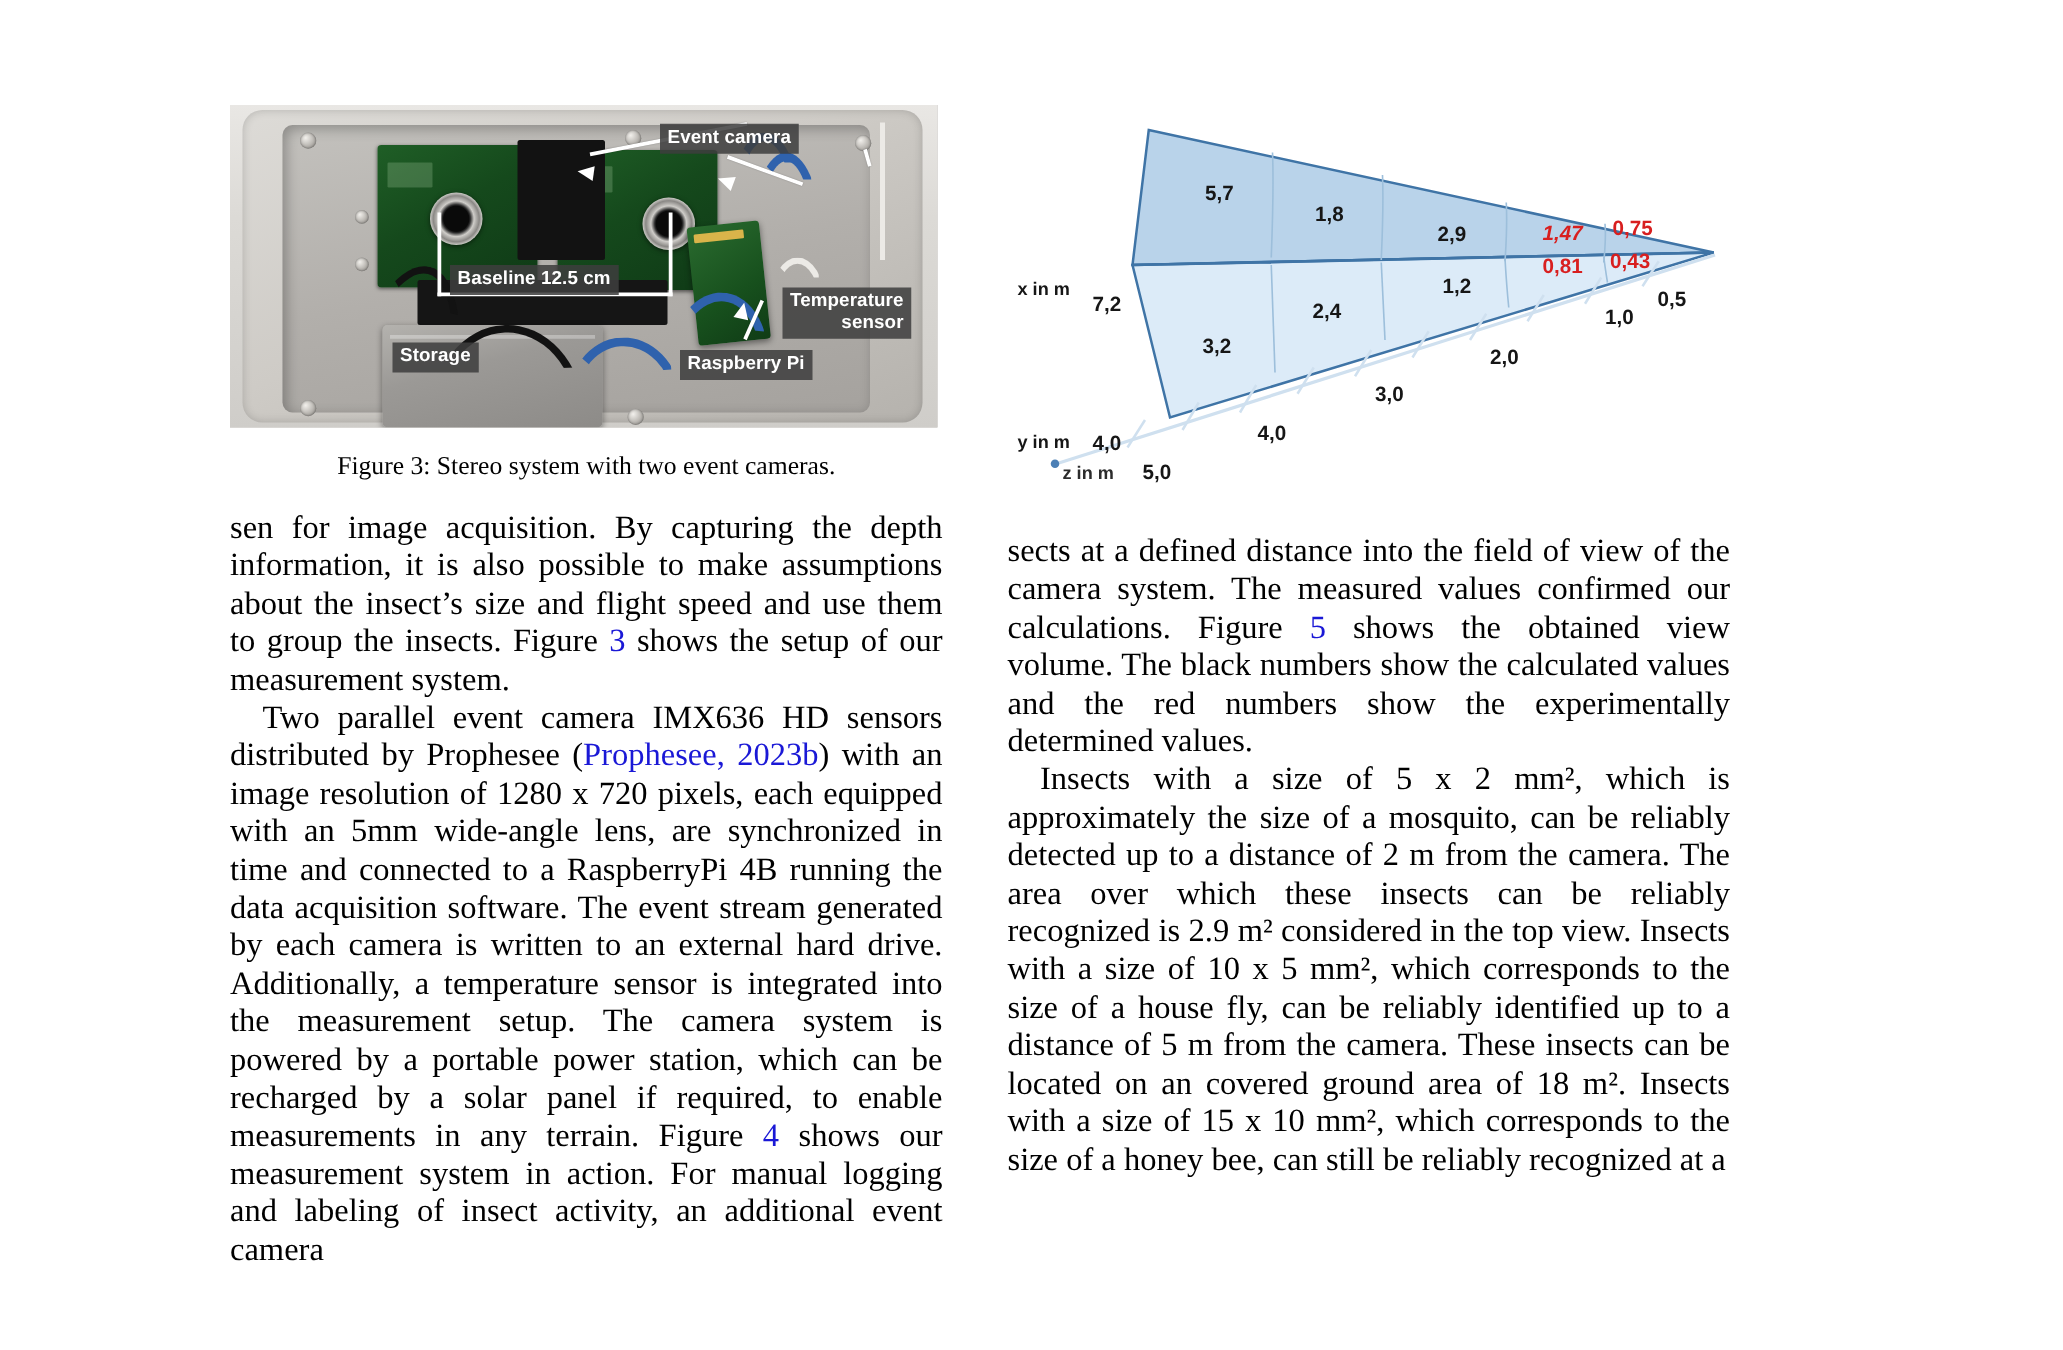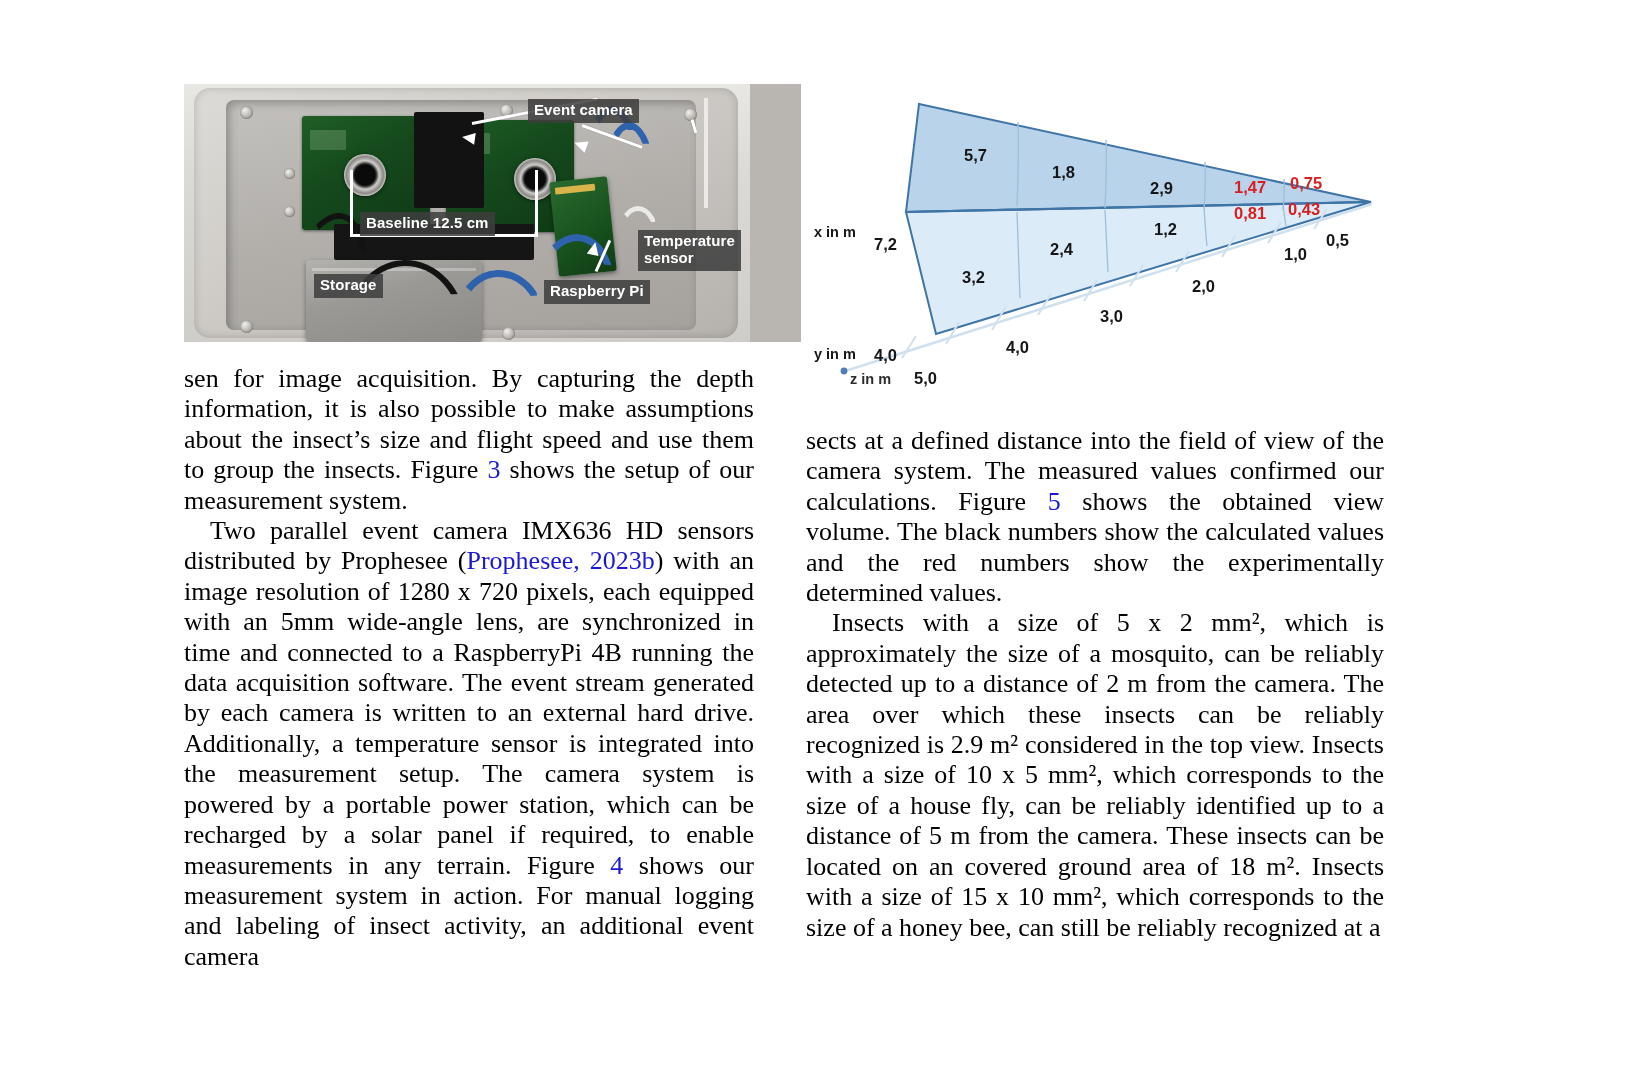--- a/index.html
+++ b/index.html
@@ -29,21 +29,21 @@
     position: absolute;
     top: 84px;
     width: 570px;
   }
   .col-left  { left: 184px; }
   .col-right { left: 806px; width: 578px; }
 
   
   .fig3-photo {
     position: relative;
-    width: 617px;
+    width: 566px;
     height: 258px;
     overflow: hidden;
     background: #b9b6b1;
   }
   .encl-table {
     position: absolute;
     left: 0; top: 0; width: 566px; height: 258px;
     background: linear-gradient(180deg,#e9e7e4 0%,#dcdad6 35%,#cfcdc9 100%);
   }
   .encl-rim {
@@ -273,24 +273,25 @@
       <div class="arrow-line" style="left:508px; top:34px; width:14px; transform:rotate(74deg);"></div>
 
       <div class="callout" style="left:344px; top:15px;">Event camera</div>
 
       <div class="callout" style="left:176px; top:128px;">Baseline 12.5 cm</div>
 
       <div class="callout" style="left:130px; top:190px;">Storage</div>
 
       <div class="callout" style="left:360px; top:196px;">Raspberry Pi</div>
 
-      <div class="callout" style="left:454px; top:146px; text-align:left;">Temperature
+      <div class="callout" style="left:442px; top:146px; text-align:right;">Temperature
 sensor</div>
     </div>
 
+    <div class="caption cap3">Figure 3:  Stereo system with two event cameras.</div>
 
     <div style="margin-top:22px;">
       <p class="body"><span>sen for image acquisition. By capturing the depth information, it is also possible to make assumptions about the insect’s size and flight speed and use them to group the insects. Figure </span><span class="blue-ref">3</span><span> shows the setup of our measurement system.</span></p>
 
       <p class="body"><span>Two parallel event camera IMX636 HD sensors distributed by Prophesee (</span><span class="lnk">Prophesee, 2023b</span><span>) with an image resolution of 1280 x 720 pixels, each equipped with an 5mm wide-angle lens, are synchronized in time and connected to a RaspberryPi 4B running the data acquisition software. The event stream generated by each camera is written to an external hard drive. Additionally, a temperature sensor is integrated into the measurement setup. The camera system is powered by a portable power station, which can be recharged by a solar panel if required, to enable measurements in any terrain. Figure </span><span class="blue-ref">4</span><span> shows our measurement system in action. For manual logging and labeling of insect activity, an additional event camera</span></p>
     </div>
   </div>
 
   <div class="col col-right">
 
@@ -335,21 +336,21 @@
       <div class="dlabel" style="left:68px;  top:139px;margin-top:12px;">7,2</div>
       <div class="dlabel" style="left:158px; top:62px;">5,7</div>
       <div class="dlabel" style="left:246px; top:79px;">1,8</div>
       <div class="dlabel" style="left:344px; top:95px;">2,9</div>
 
       <div class="dlabel" style="left:68px;  top:262px;">4,0</div>
       <div class="dlabel" style="left:156px; top:184px;">3,2</div>
       <div class="dlabel" style="left:244px; top:156px;">2,4</div>
       <div class="dlabel" style="left:348px; top:136px;">1,2</div>
 
-      <div class="dlabel red" style="left:428px; top:94px;">1,47</div>
+      <div class="dlabel red" style="left:428px; top:94px;font-style:italic;">1,47</div>
       <div class="dlabel red" style="left:484px; top:90px;">0,75</div>
       <div class="dlabel red" style="left:428px; top:120px;">0,81</div>
       <div class="dlabel red" style="left:482px; top:116px;">0,43</div>
 
       <div class="dlabel" style="left:108px; top:285px;">5,0</div>
       <div class="dlabel" style="left:200px; top:254px;">4,0</div>
       <div class="dlabel" style="left:294px; top:223px;">3,0</div>
       <div class="dlabel" style="left:386px; top:193px;">2,0</div>
       <div class="dlabel" style="left:478px; top:161px;">1,0</div>
       <div class="dlabel" style="left:520px; top:147px;">0,5</div>

